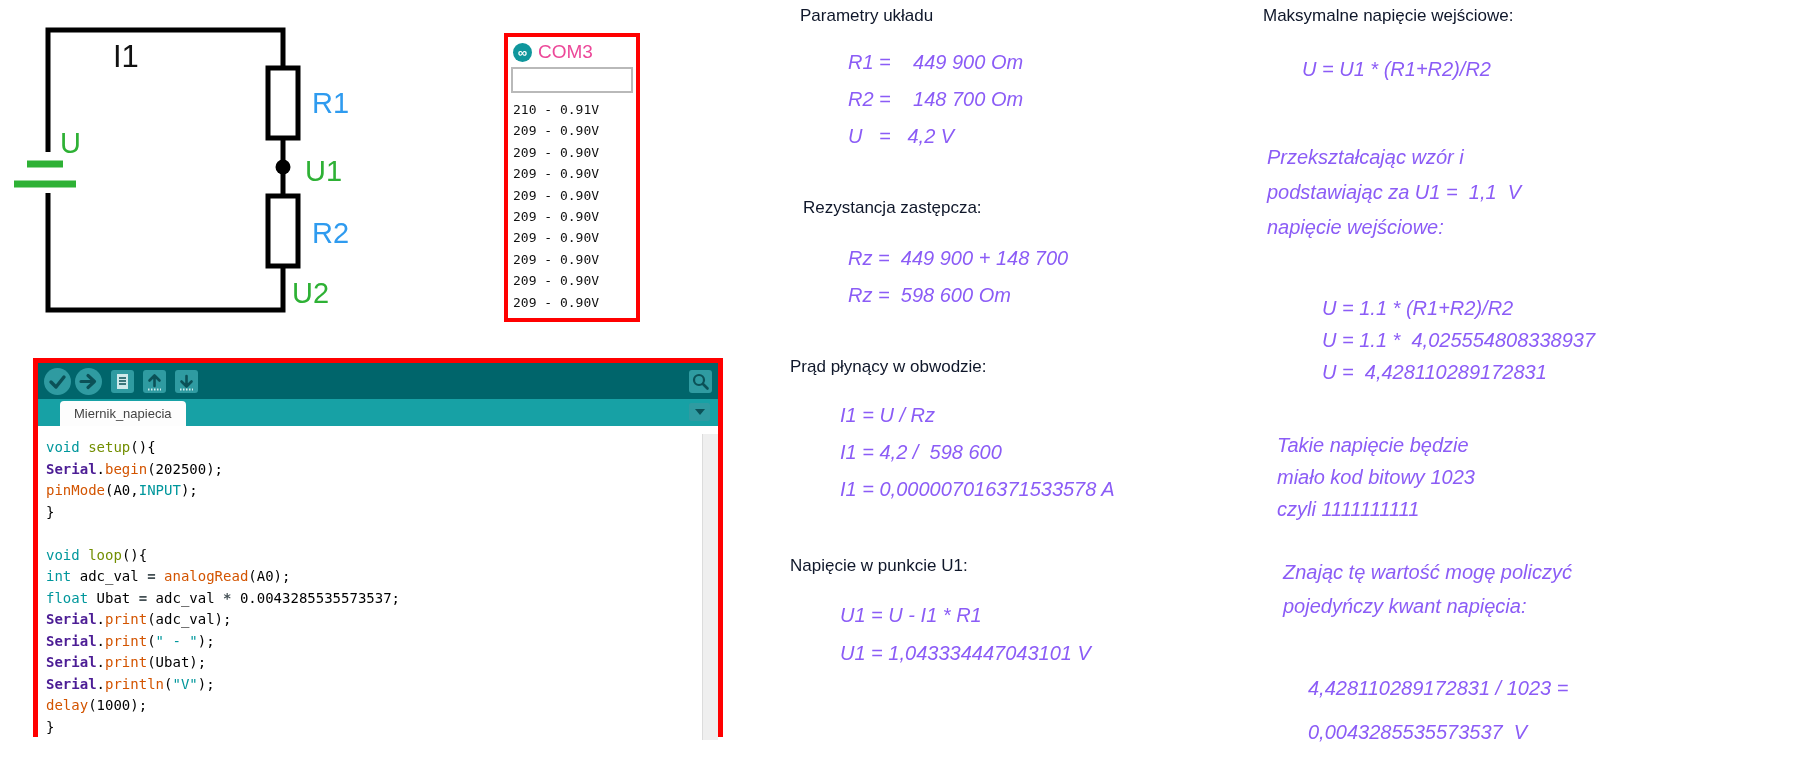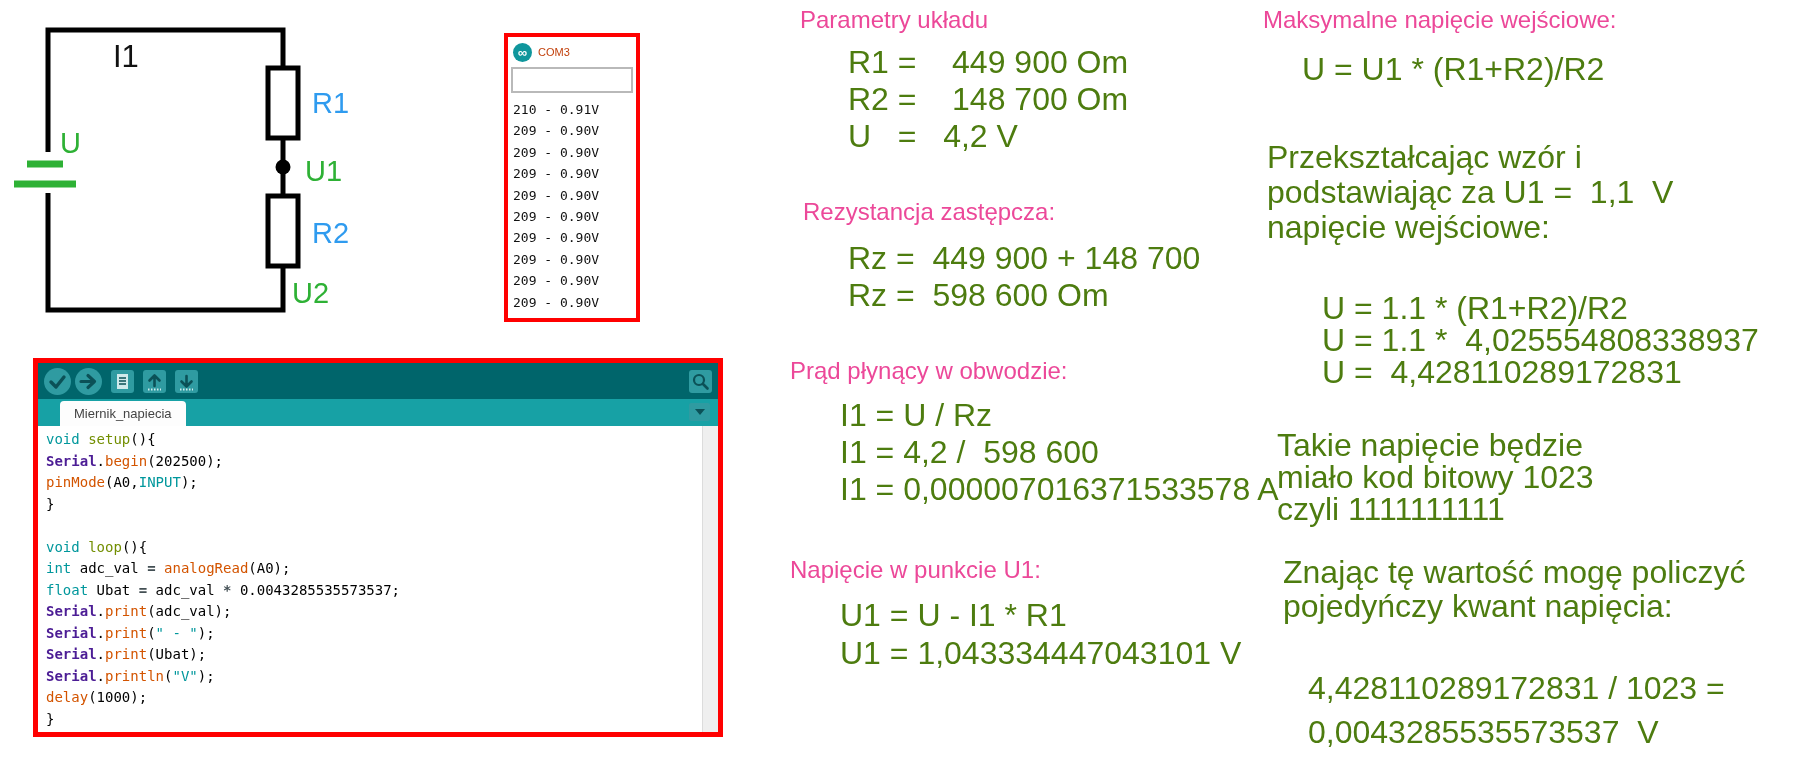--- a/index.html
+++ b/index.html
@@ -2,56 +2,56 @@
 <html><head>
 <meta charset="utf-8">
 <title>Miernik napiecia</title>
 <style>
   * { margin:0; padding:0; box-sizing:border-box; }
   html,body { width:1802px; height:765px; }
   body { position:relative; background:#ffffff; font-family:"Liberation Sans",sans-serif; overflow:hidden; }
   .abs { position:absolute; }
 
   
-  .note-h { font-size:24px; color:#ec4899; white-space:pre; }
-  .note-lines div, .para div { font-size:32px; color:#4d7c0f; white-space:pre; line-height:var(--lh,37px); }
+  .note-h { font-size:17px; color:#0f172a; white-space:pre; }
+  .note-lines div, .para div { font-size:20px; color:#8b5cf6; white-space:pre; line-height:var(--lh,37px);font-style:italic; }
 
   
   svg text { font-family:"Liberation Sans",sans-serif; }
   .lbl-k { fill:#111111; }
   .lbl-r { fill:#2f9bef; }
   .lbl-v { fill:#2eb135; }
 
   
   .smon { left:504px; top:33px; width:136px; height:289px; border:4px solid #ff0000; background:#fff; }
   .smon-head { height:30px; display:flex; align-items:center; padding-left:5px; gap:6px; }
   .smon-logo { width:19px; height:19px; border-radius:50%; background:#0f969c; color:#ffffff;
                font-size:13px; font-weight:bold; display:flex; align-items:center; justify-content:center; }
-  .smon-title { font-size:11px; color:#c2410c; }
+  .smon-title { font-size:19px; color:#ec4899; }
   .smon-input { display:block; width:122px; height:26px; margin:0 3px; border:2px solid #b9b9b9;
                 background:#fff; font-size:13px; padding:0 4px; outline:none; }
   .smon-lines { padding:6px 0 0 5px; }
   .smon-lines div { font-family:"DejaVu Sans Mono","Liberation Mono",monospace; font-size:13px;
                     line-height:21.4px; color:#111; white-space:pre; }
 
   
   .ide { left:33px; top:358px; width:690px; height:379px; border:5px solid #ff0000; background:#ffffff; }
   .ide-toolbar { height:36px; background:#00656b; display:flex; align-items:center; padding:0 6px; gap:4px; position:relative; }
   .tb-circle { width:27px; height:27px; border-radius:50%; background:#2f9ba1; border:none; cursor:pointer;
                display:flex; align-items:center; justify-content:center; padding:0; }
   .tb-sq { width:23px; height:23px; border-radius:3px; background:#2f9ba1; border:none; cursor:pointer;
            display:flex; align-items:center; justify-content:center; padding:0; margin-left:5px; }
   .tb-right { position:absolute; right:6px; margin-left:0; }
   .ide-tabbar { height:27px; background:#17a1a5; display:flex; align-items:flex-end; padding-left:22px; position:relative; }
   .ide-tab { height:25px; background:#fdfdfd; border-radius:4px 4px 0 0; padding:0 14px;
              display:flex; align-items:center; cursor:pointer; }
   .ide-tab span { font-size:13px; color:#444; }
   .tab-menu { position:absolute; right:8px; top:4px; width:21px; height:18px; background:#2f9ba1;
               border:none; border-radius:2px; cursor:pointer; display:flex; align-items:center; justify-content:center; padding:0; }
-  .ide-code { position:relative; height:306px; background:#fff; padding:3px 0 0 8px; }
+  .ide-code { position:relative; height:306px; background:#fff; padding:3px 0 0 8px;margin-top:8px; }
   .code div { font-family:"DejaVu Sans Mono","Liberation Mono",monospace; font-size:14px;
               line-height:21.5px; white-space:pre; color:#000; }
   .tk-kw { color:#00979c; }
   .tk-fn { color:#728e00; }
   .tk-or { color:#d35400; }
   .tk-sb { color:#4c1d95; font-weight:bold; }
   .tk-op { color:#434f54; font-weight:bold; }
   .tk-str { color:#00979c; }
   .tk-pl { color:#000000; }
   .ide-scroll { position:absolute; right:0; top:0; width:16px; height:100%; background:#efefef; border-left:1px solid #dcdcdc; }

